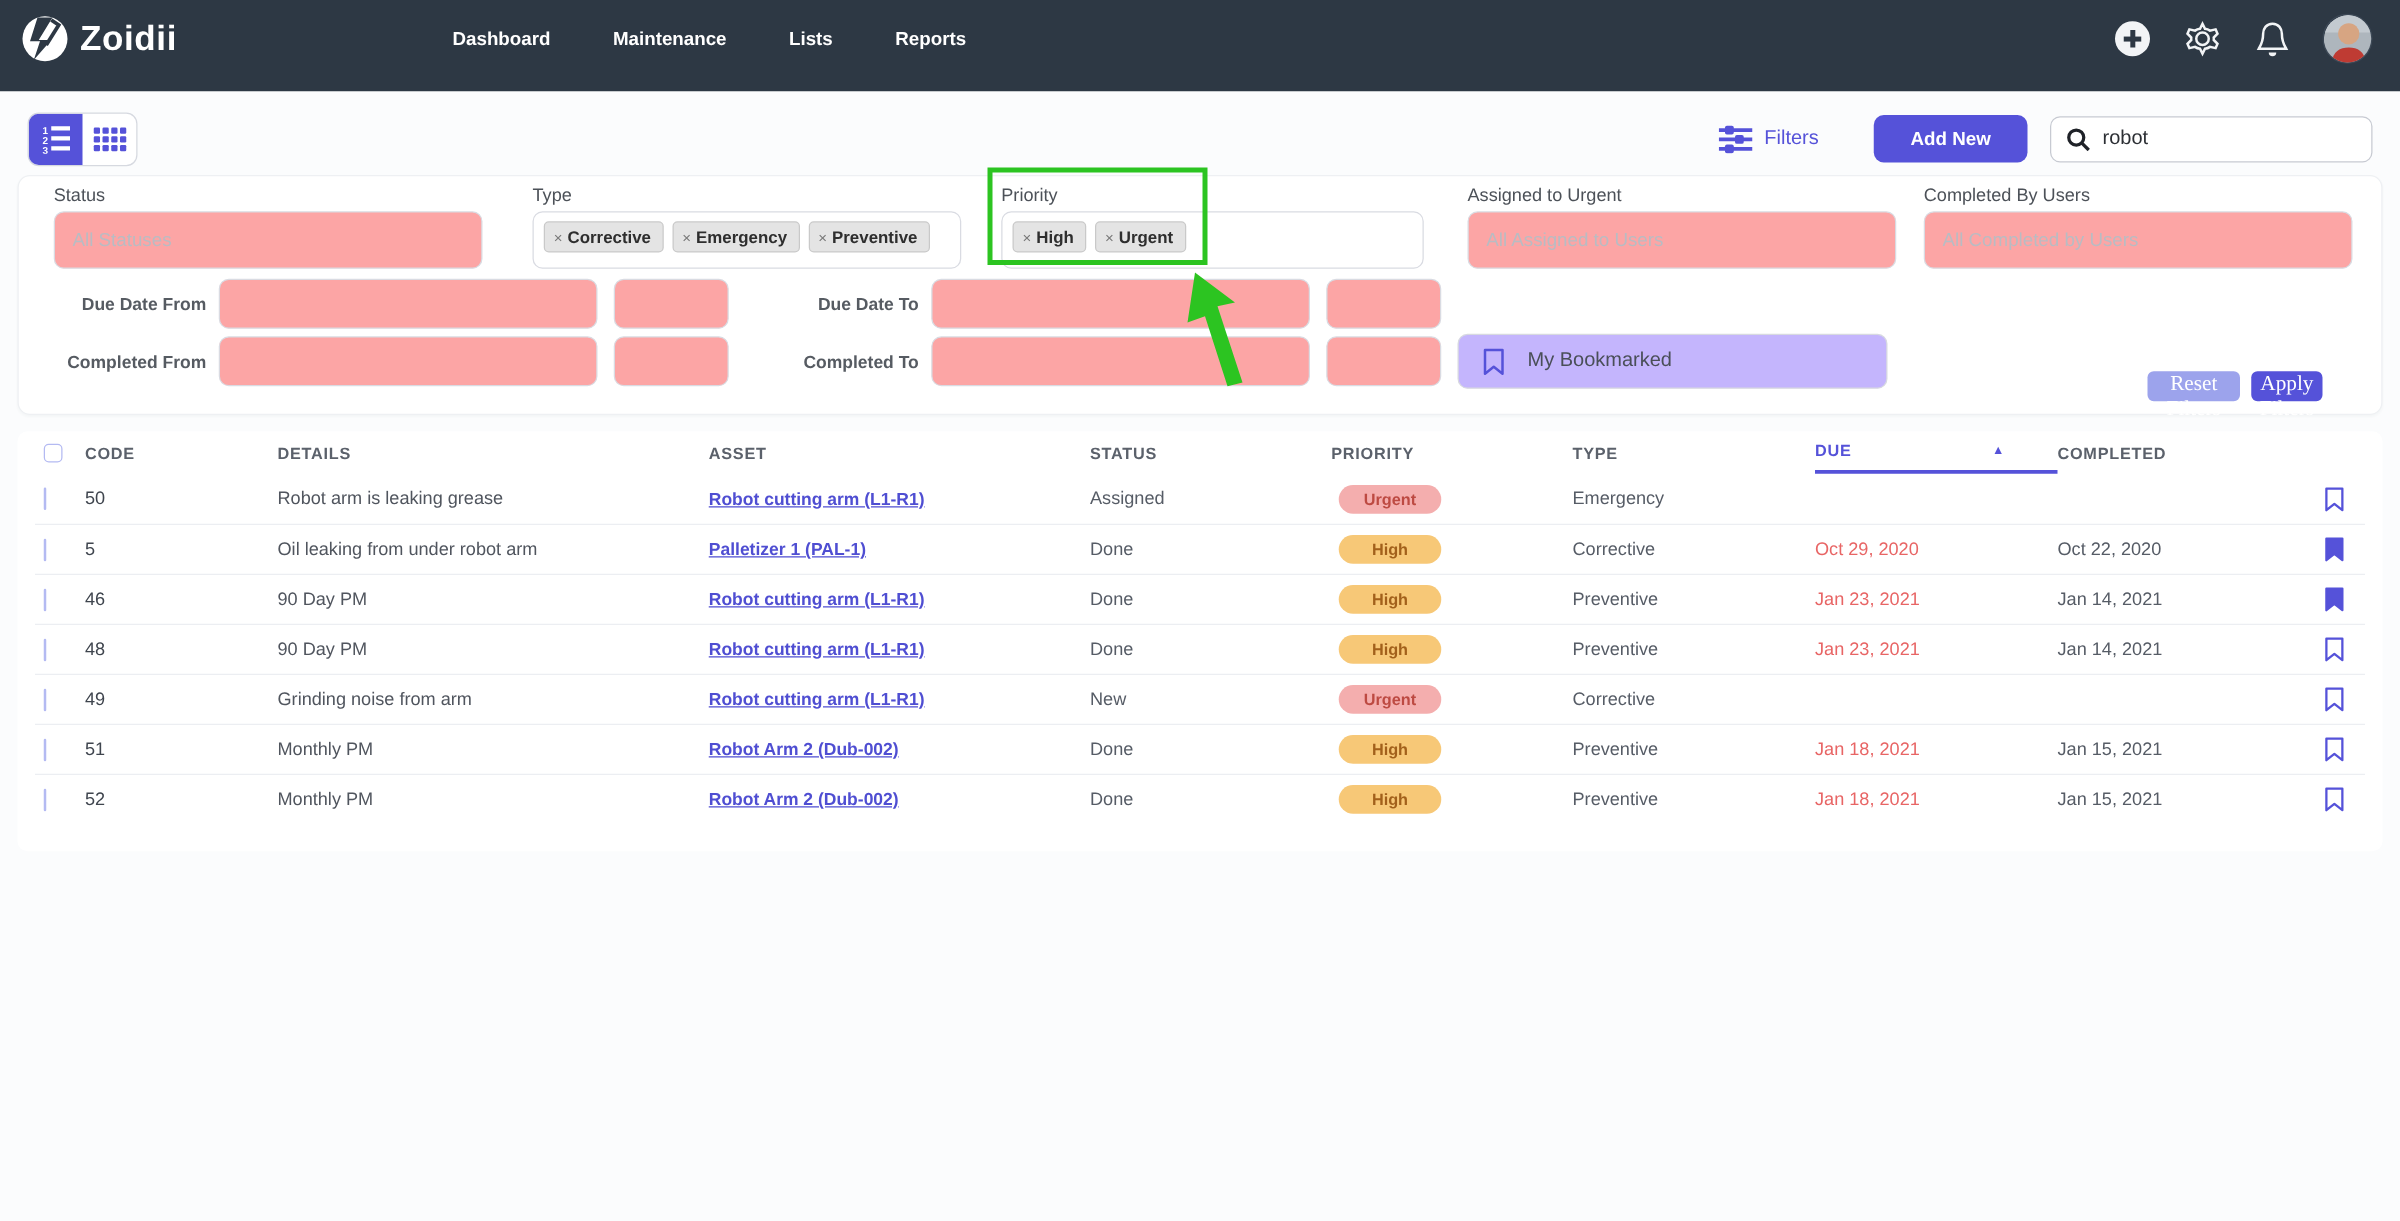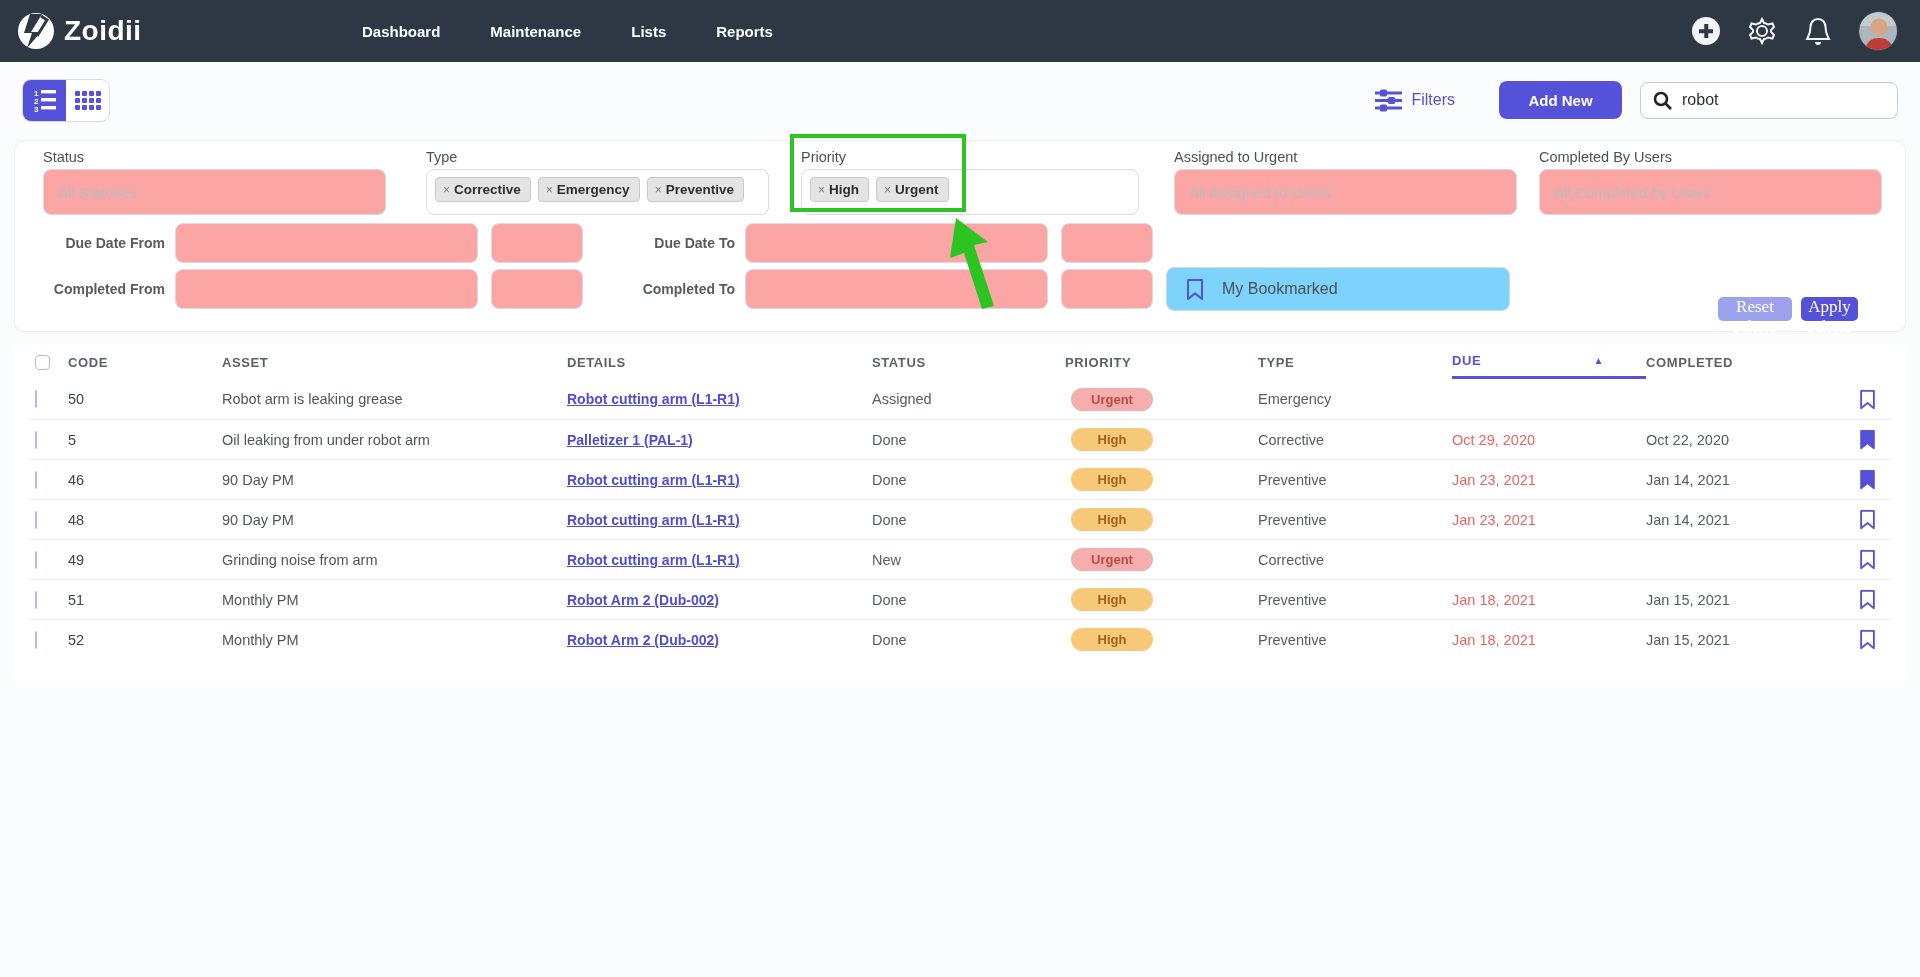--- a/index.html
+++ b/index.html
@@ -7,21 +7,21 @@
     --urgent-bg:#f4aeae; --urgent-text:#bd4a42; --high-bg:#f7c877; --high-text:#a2601b;
     --due-red:#e86565; --green:#2cc421; --link:#4f4ed2;
     --border:#d9dbe2; --row-line:#eceef2; --text-dark:#3f454e; --text-mid:#565c66; --text-head:#5b616b;
     --placeholder:#b8bcc3;
   }
   *{box-sizing:border-box;margin:0;padding:0;}
   html,body{width:1920px;height:977px;overflow:hidden;}
   body{font-family:"Liberation Sans","DejaVu Sans",sans-serif;background:#fbfcfd;position:relative;}
 
   
-  .navbar{position:relative;height:62px;background:var(--navbar);display:flex;align-items:center;}
+  .navbar{position:relative;height:73px;background:var(--navbar);display:flex;align-items:center;}
   .logo{position:absolute;left:17px;top:0;height:62px;display:flex;align-items:center;gap:9px;cursor:pointer;}
   .logo-text{color:#fff;font-size:28px;font-weight:800;letter-spacing:.5px;}
   .main-nav{position:absolute;left:362px;top:0;height:62px;display:flex;align-items:center;gap:50px;}
   .nav-item{color:#fff;font-size:15px;font-weight:700;cursor:pointer;}
   .nav-icons{position:absolute;right:22px;top:0;height:62px;display:flex;align-items:center;gap:26px;}
   .plus-btn{width:28px;height:28px;border-radius:50%;background:#f2f4f6;position:relative;cursor:pointer;}
   .plus-btn::before,.plus-btn::after{content:"";position:absolute;background:var(--navbar);left:50%;top:50%;}
   .plus-btn::before{width:14px;height:3.5px;transform:translate(-50%,-50%);}
   .plus-btn::after{width:3.5px;height:14px;transform:translate(-50%,-50%);}
   .icon-btn{cursor:pointer;display:flex;align-items:center;}
@@ -42,21 +42,21 @@
 
   
   .filter-card{position:absolute;left:14px;right:14px;top:140px;height:192px;background:#fff;border:1px solid #eef0f3;border-radius:10px;box-shadow:0 1px 2px rgba(40,50,70,.03);}
   .f-label{position:absolute;font-size:14.5px;color:#4c5158;}
   .f-input{position:absolute;border:1px solid var(--border);border-radius:8px;background:#fca5a5;font-size:15px;color:#2c2f34;padding:0 14px;font-family:inherit;outline:none;}
   .f-input::placeholder{color:var(--placeholder);}
   .f-select{position:absolute;border:1px solid var(--border);border-radius:8px;background:#fff;display:flex;align-items:flex-start;gap:7px;padding:7px 8px;}
   .chip{display:inline-flex;align-items:center;gap:4px;background:#e4e4e4;border:1px solid #c9c9c9;border-radius:4px;padding:4px 9px 4px 7px;font-size:13.5px;font-weight:700;color:#2e2e2e;cursor:pointer;white-space:nowrap;}
   .chip .x{font-weight:400;color:#777;font-size:12px;}
   .d-label{position:absolute;font-size:14px;font-weight:700;color:#565b62;text-align:right;width:150px;}
-  .bookmarked-btn{position:absolute;display:flex;align-items:center;gap:18px;border:1px solid #d7d9e0;border-radius:8px;background:#7dd3fc;font-size:16px;color:#4a4f58;padding-left:19px;cursor:pointer;font-family:inherit;}
+  .bookmarked-btn{position:absolute;display:flex;align-items:center;gap:18px;border:1px solid #d7d9e0;border-radius:8px;background:#c4b5fd;font-size:16px;color:#4a4f58;padding-left:19px;cursor:pointer;font-family:inherit;}
   .mini-btn{position:absolute;border:none;border-radius:5px;color:#fff;font-size:17px;height:24px;cursor:pointer;font-family:Liberation Serif, serif;}
   .reset-btn{background:var(--accent-soft);width:74px;}
   .apply-btn{background:var(--accent);width:57px;}
 
   
   .green-box{position:absolute;left:790px;top:134px;width:176px;height:78px;border:4px solid var(--green);pointer-events:none;z-index:5;}
   .green-arrow{position:absolute;left:948px;top:216px;pointer-events:none;z-index:5;}
 
   
   .table-card{position:absolute;left:14px;right:14px;top:345px;background:#fff;border-radius:8px;padding:0 14px 22px 14px;}
@@ -260,22 +260,22 @@
 <svg class="green-arrow" width="56" height="95" viewBox="0 0 56 95">
   <polygon points="8,2 40,26 26,29 46,90 34,93 16,37 2,42" fill="#2cc421"></polygon>
 </svg>
 
 <section class="table-card">
   <div class="thead">
     <div class="th">
         <span class="checkbox"></span>
       </div>
     <div class="th">CODE</div>
+    <div class="th">DETAILS</div>
     <div class="th">ASSET</div>
-    <div class="th">DETAILS</div>
     <div class="th">STATUS</div>
     <div class="th">PRIORITY</div>
     <div class="th">TYPE</div>
     <div class="th th-due">
       <span>DUE</span>
       <span class="sort-caret">▲</span>
     </div>
     <div class="th">COMPLETED</div>
     <div class="th"></div>
   </div>

